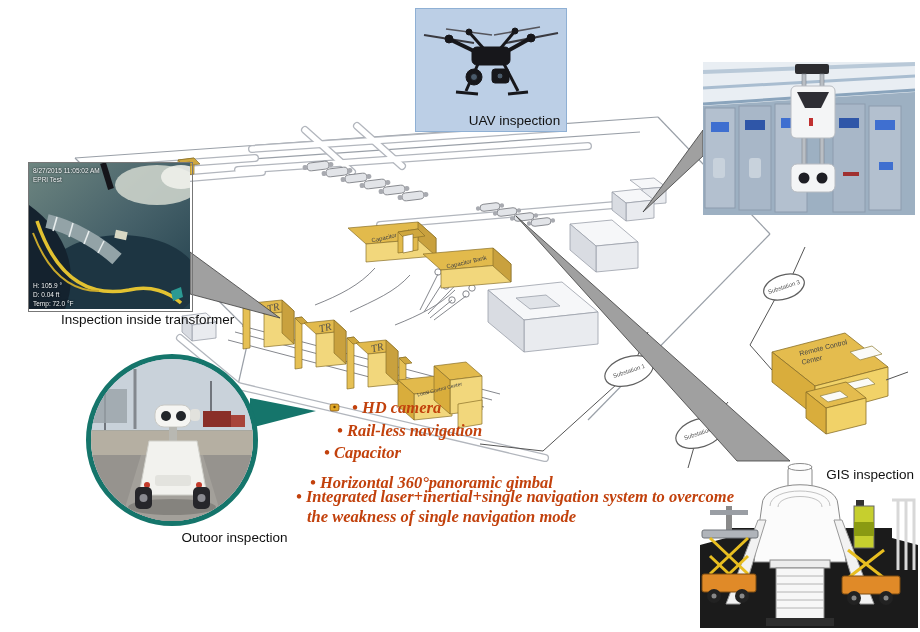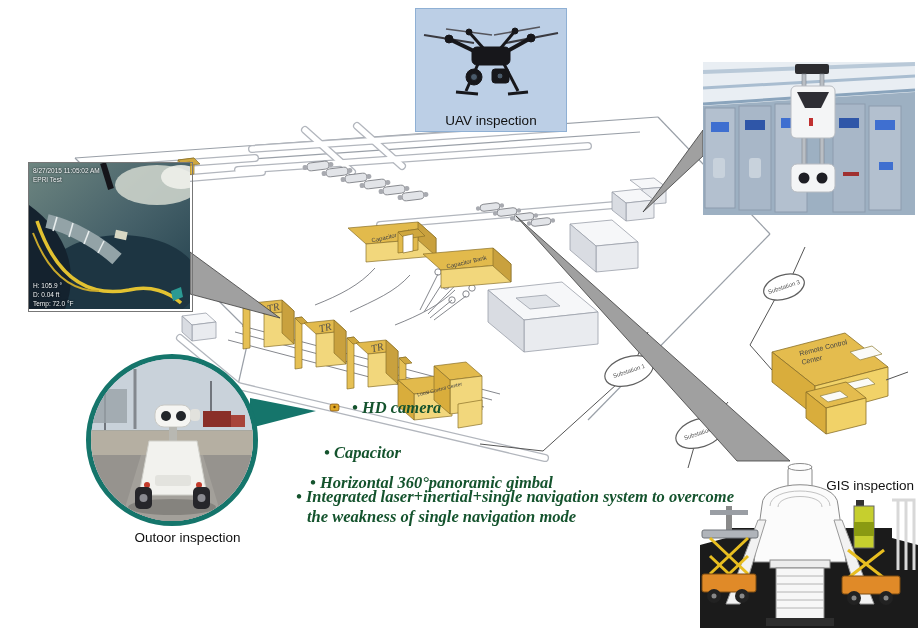--- a/index.html
+++ b/index.html
@@ -1,36 +1,36 @@
 <!DOCTYPE html>
 <html><head>
 <meta charset="utf-8">
 <style>
   html,body{margin:0;padding:0;background:#fff;}
   .canvas{position:relative;width:920px;height:632px;background:#fff;overflow:hidden;
           font-family:"Liberation Sans",sans-serif;}
   .map-svg{position:absolute;left:0;top:0;z-index:1;}
   .panel{position:absolute;z-index:3;}
-  .panel-label{position:absolute;z-index:3;font-size:13.5px;color:#101010;white-space:nowrap;}
+  .panel-label{position:absolute;z-index:3;font-size:13.5px;color:#101010;white-space:nowrap;padding-left:47px;}
   .feature-line{position:absolute;z-index:3;font-family:"Liberation Serif",serif;font-style:italic;
-                font-weight:600;font-size:16.5px;color:#14532d;white-space:nowrap;}
+                font-weight:600;font-size:16.5px;color:#c2410c;white-space:nowrap;}
   
   .uav-box{left:415px;top:8px;width:150px;height:122px;background:#bccfe6;border:1px solid #8fb0d4;}
   .uav-label{left:0;right:0;bottom:3px;text-align:center;position:absolute;}
   
   .indoor-box{left:703px;top:62px;width:212px;height:153px;}
   
   .tr-box{left:28px;top:162px;width:163px;height:148px;border:1px solid #777;}
   .tr-overlay{position:absolute;color:#f2f6f8;font-size:6.5px;line-height:9px;text-shadow:0 0 2px #000;}
   
   .outdoor-circle{left:86px;top:354px;width:162px;height:162px;border-radius:50%;
                   border:5px solid #15756b;overflow:hidden;background:#c6cfd8;}
   
   .gis-box{left:700px;top:462px;width:218px;height:166px;background:#fff;}
-  .gis-label{position:absolute;top:16px;right:4px;}
+  .gis-label{position:absolute;top:5px;right:4px;}
 </style>
 </head>
 <body>
 
 <div class="canvas">
 
   <svg class="map-svg" width="920" height="632" viewBox="0 0 920 632">
 
     <g stroke="#9aa0a8" stroke-width="1.2" fill="none">
       <path d="M75,158 L658,117"></path>
@@ -389,20 +389,21 @@
     <div class="tr-overlay" style="left:4px;top:3px;">
       <div>8/27/2015 11:05:02 AM</div>
       <div>EPRI Test</div>
     </div>
     <div class="tr-overlay" style="left:4px;bottom:3px;">
       <div>H: 105.9 °</div>
       <div>D: 0.04 ft</div>
       <div>Temp: 72.0 °F</div>
     </div>
   </div>
+  <div class="panel-label" style="left:14px;top:312px;">Inspection inside transformer</div>
 
   <div class="panel outdoor-circle">
     <svg width="162" height="162" viewBox="0 0 162 162">
       <rect width="162" height="162" fill="#c9d2da"></rect>
       <g>
         <line x1="14" y1="18" x2="14" y2="72" stroke="#707millisecond578" stroke-width="2"></line>
         <line x1="14" y1="18" x2="14" y2="72" stroke="#70757c" stroke-width="2"></line>
         <line x1="44" y1="10" x2="44" y2="70" stroke="#83888e" stroke-width="3"></line>
         <line x1="120" y1="22" x2="120" y2="66" stroke="#70757c" stroke-width="2"></line>
         <rect x="2" y="30" width="34" height="34" fill="#9aa2a8" opacity="0.8"></rect>
@@ -487,18 +488,19 @@
           <path d="M192,38 L214,38 L214,108"></path>
           <line x1="198" y1="38" x2="198" y2="108"></line>
           <line x1="206" y1="38" x2="206" y2="108"></line>
         </g>
       </g>
     </svg>
     <div class="gis-label panel-label">GIS inspection</div>
   </div>
 
   <div class="feature-line" style="left:352px;top:398px;">• HD camera</div>
+  <div class="feature-line" style="left:337px;top:421px;">• Rail-less navigation</div>
   <div class="feature-line" style="left:324px;top:443px;">• Capacitor</div>
   <div class="feature-line" style="left:310px;top:465px;margin-top:8px;">• Horizontal 360°panoramic gimbal</div>
   <div class="feature-line" style="left:296px;top:487px;">• Integrated laser+inertial+single navigation system to overcome</div>
   <div class="feature-line" style="left:282px;top:507px;margin-left:25px;">the weakness of single navigation mode</div>
 
 </div>
 
 </body></html>

